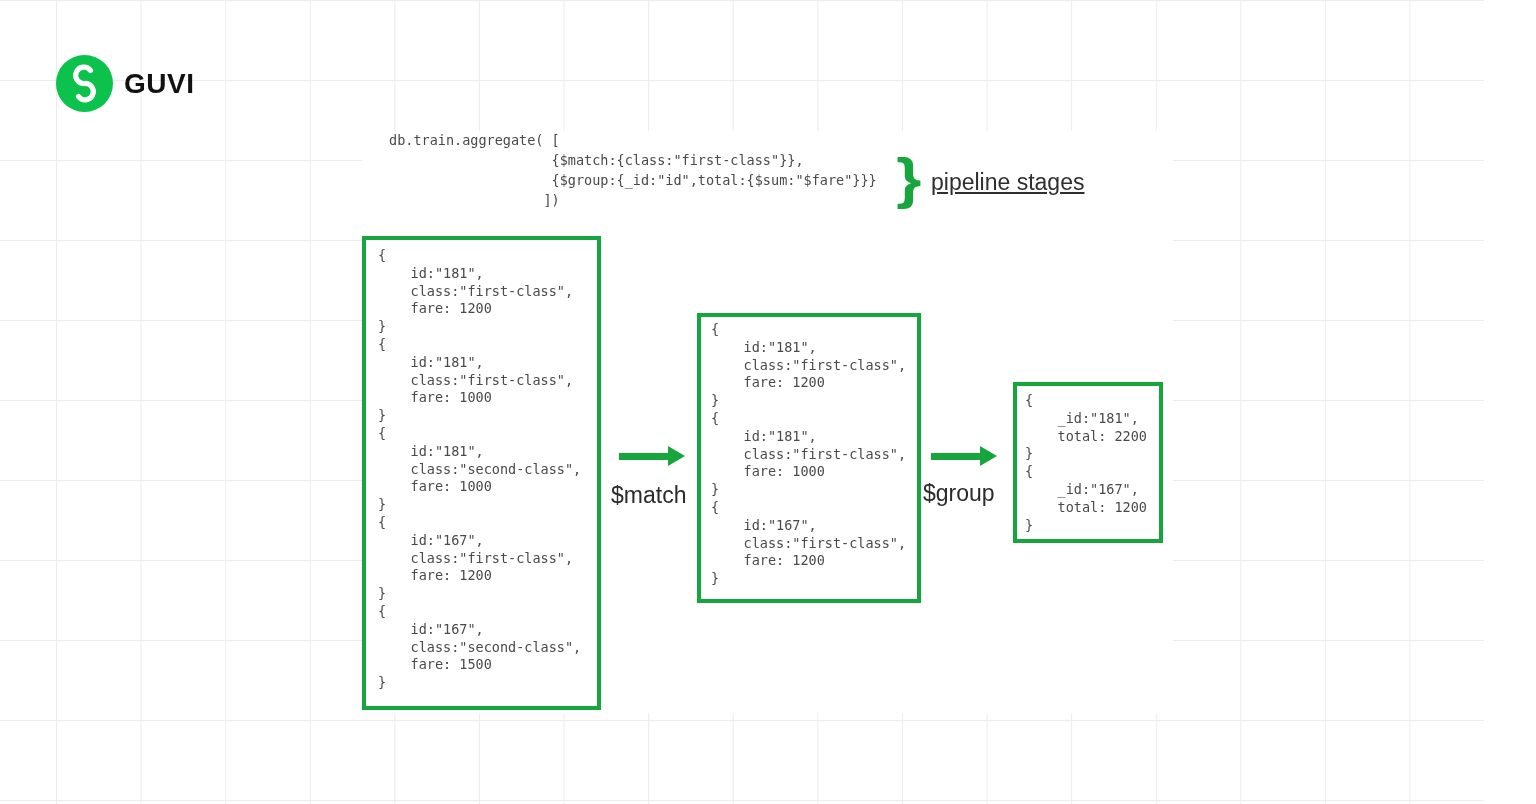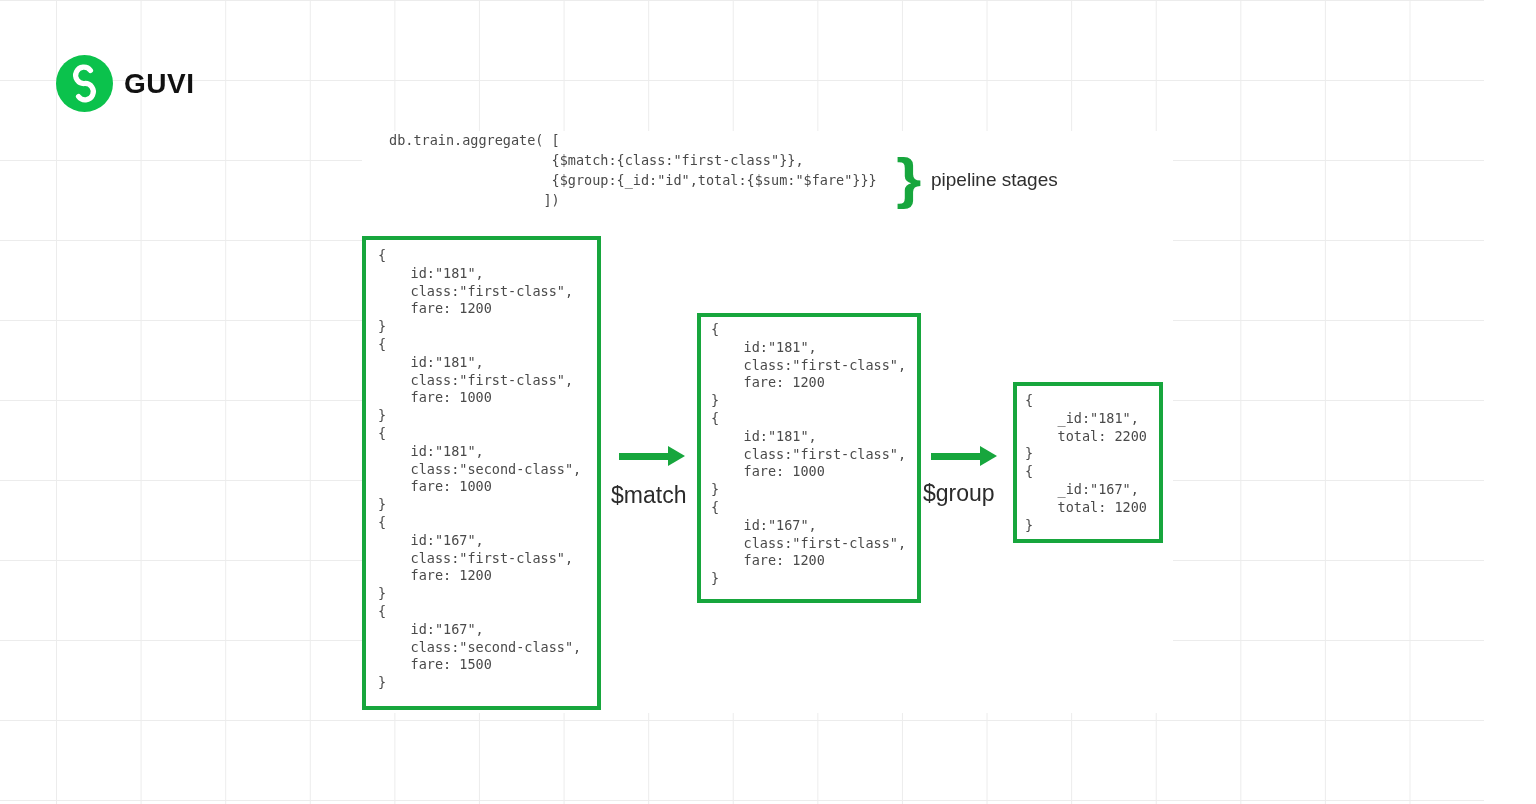--- a/index.html
+++ b/index.html
@@ -59,22 +59,23 @@
     left: 898px; top: 146px;
     font-size: 56px;
     line-height: 64px;
     font-weight: bold;
     color: #17a63d;
     transform: scaleX(1.15);
   }
   .pipeline-label {
     position: absolute;
     left: 931px; top: 169px;
-    font-size: 19px;
+    font-size: 23px;
     color: #2f2f2f;
+    text-decoration: underline;
   }
 
   
   .doc-box {
     position: absolute;
     border: 4px solid #17a63d;
     background: #ffffff;
   }
   .doc-box pre {
     margin: 0;

